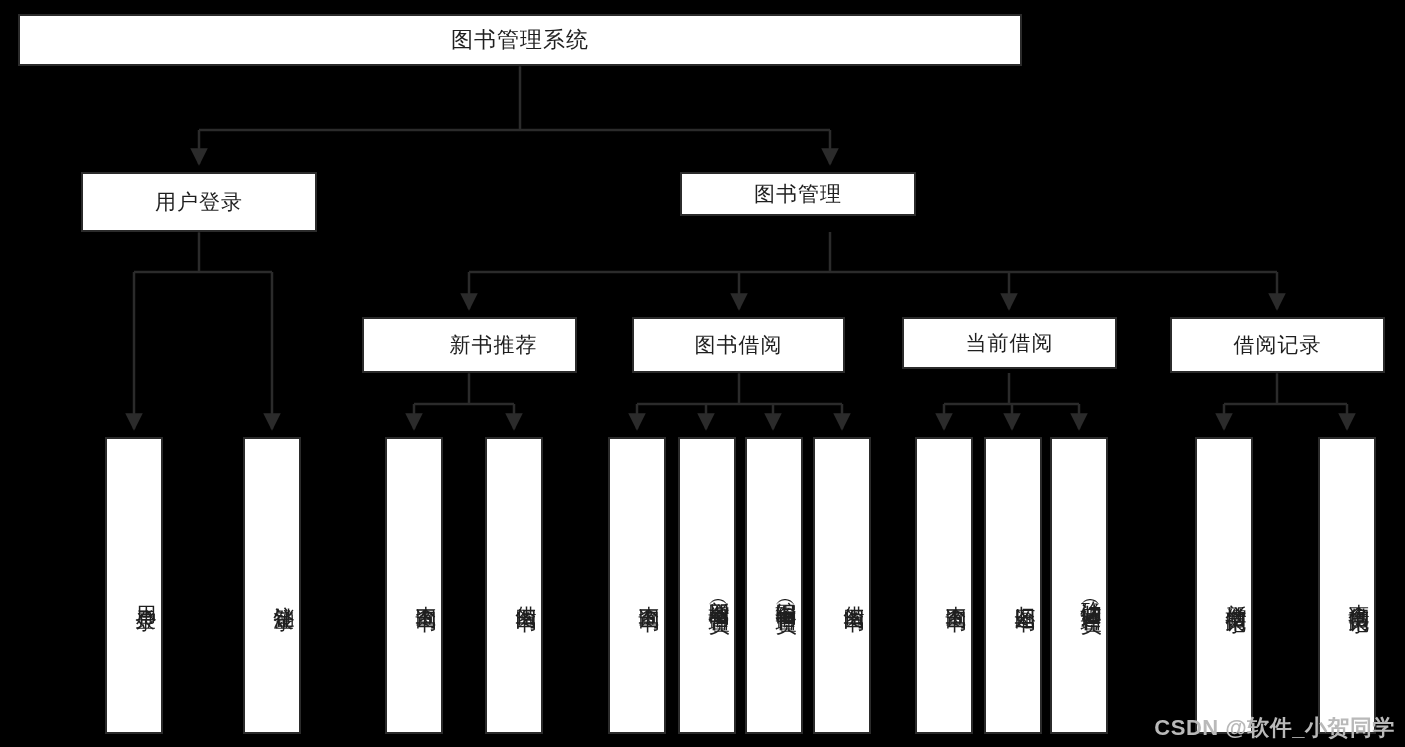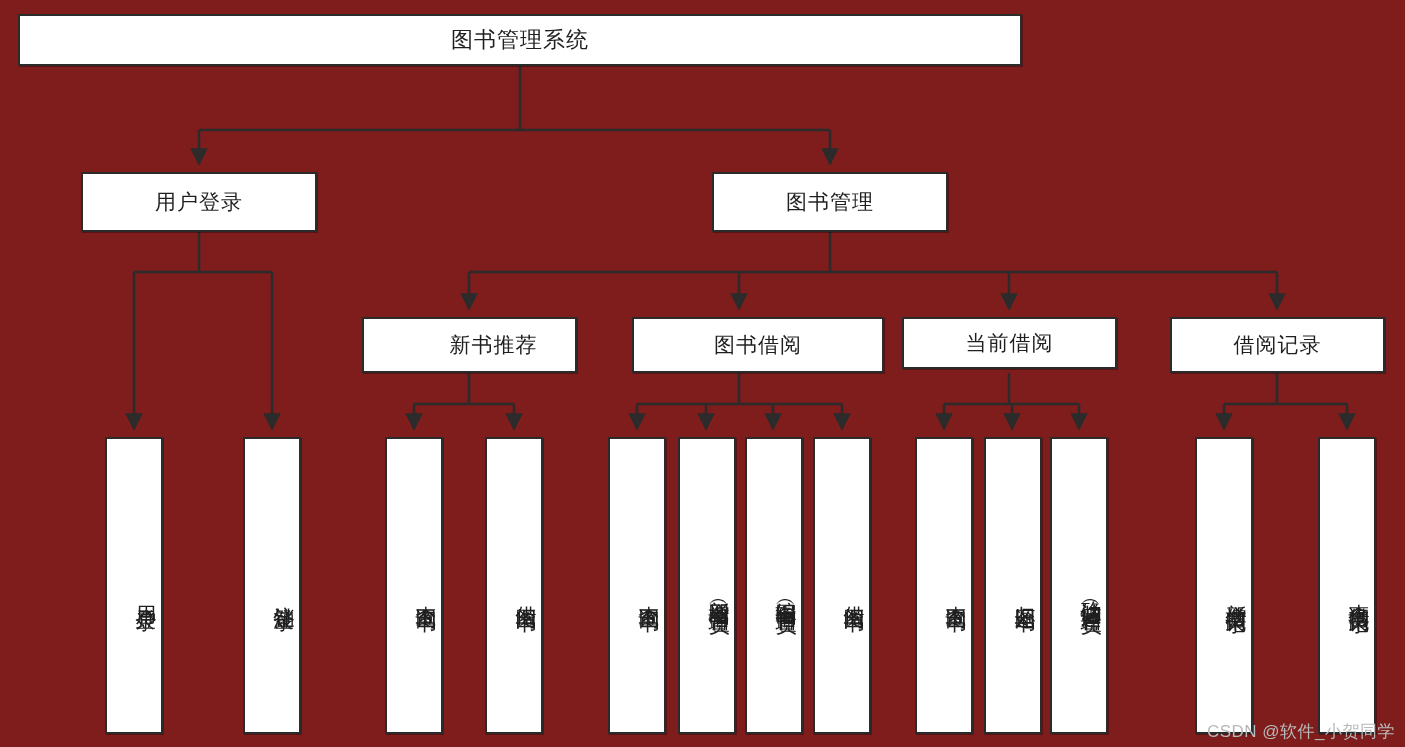--- a/index.html
+++ b/index.html
@@ -9,21 +9,21 @@
     background: #ffffff;
   }
   body {
     font-family: "Liberation Sans", "DejaVu Sans", sans-serif;
     color: #1a1a1a;
   }
   #canvas {
     position: relative;
     width: 1405px;
     height: 747px;
-    background: #7f1d1d;
+    background: #000000;
     overflow: hidden;
   }
   #wires {
     position: absolute;
     left: 0;
     top: 0;
     width: 1405px;
     height: 747px;
     pointer-events: none;
   }
@@ -54,25 +54,26 @@
     align-items: flex-start;
     justify-content: center;
   }
   .node.root {
     font-size: 22px;
   }
   #watermark {
     position: absolute;
     right: 10px;
     bottom: 4px;
-    font-size: 17px;
+    font-size: 22px;
     color: #b9b9b9;
     letter-spacing: 0.5px;
     white-space: nowrap;
     user-select: none;
+    font-weight: bold;
   }
 </style>
 </head>
 <body>
 
 <div id="canvas">
 
   <svg id="wires" viewBox="0 0 1405 747" xmlns="http://www.w3.org/2000/svg">
     <defs>
       <marker id="arrow" viewBox="0 0 10 10" refX="9" refY="5" markerWidth="7" markerHeight="7" orient="auto-start-reverse">
@@ -119,24 +120,24 @@
       <path d="M 1277 373 L 1277 404"></path>
       <path d="M 1224 404 L 1347 404"></path>
       <path d="M 1224 404 L 1224 429" marker-end="url(#arrow)"></path>
       <path d="M 1347 404 L 1347 429" marker-end="url(#arrow)"></path>
     </g>
   </svg>
 
   <div class="node horiz root" style="left:18px; top:14px; width:1004px; height:52px;">图书管理系统</div>
 
   <div class="node horiz" style="left:81px; top:172px; width:236px; height:60px;">用户登录</div>
-  <div class="node horiz" style="left:712px; top:172px; width:236px; height:60px;">图书管理</div>
+  <div class="node horiz" style="left:680px; top:172px; width:236px; height:44px;">图书管理</div>
 
   <div class="node horiz" style="left:362px; top:317px; width:215px; height:56px;padding-left:48px;">新书推荐</div>
-  <div class="node horiz" style="left:632px; top:317px; width:252px; height:56px;">图书借阅</div>
+  <div class="node horiz" style="left:632px; top:317px; width:213px; height:56px;">图书借阅</div>
   <div class="node horiz" style="left:902px; top:317px; width:215px; height:52px;">当前借阅</div>
   <div class="node horiz" style="left:1170px; top:317px; width:215px; height:56px;">借阅记录</div>
 
   <div class="node vert" style="left:105px; top:437px; width:58px; height:297px;">用户登录</div>
   <div class="node vert" style="left:243px; top:437px; width:58px; height:297px;">注销登录</div>
 
   <div class="node vert" style="left:385px; top:437px; width:58px; height:297px;">查询图书</div>
   <div class="node vert" style="left:485px; top:437px; width:58px; height:297px;">借阅图书</div>
 
   <div class="node vert" style="left:608px; top:437px; width:58px; height:297px;">查询图书</div>

